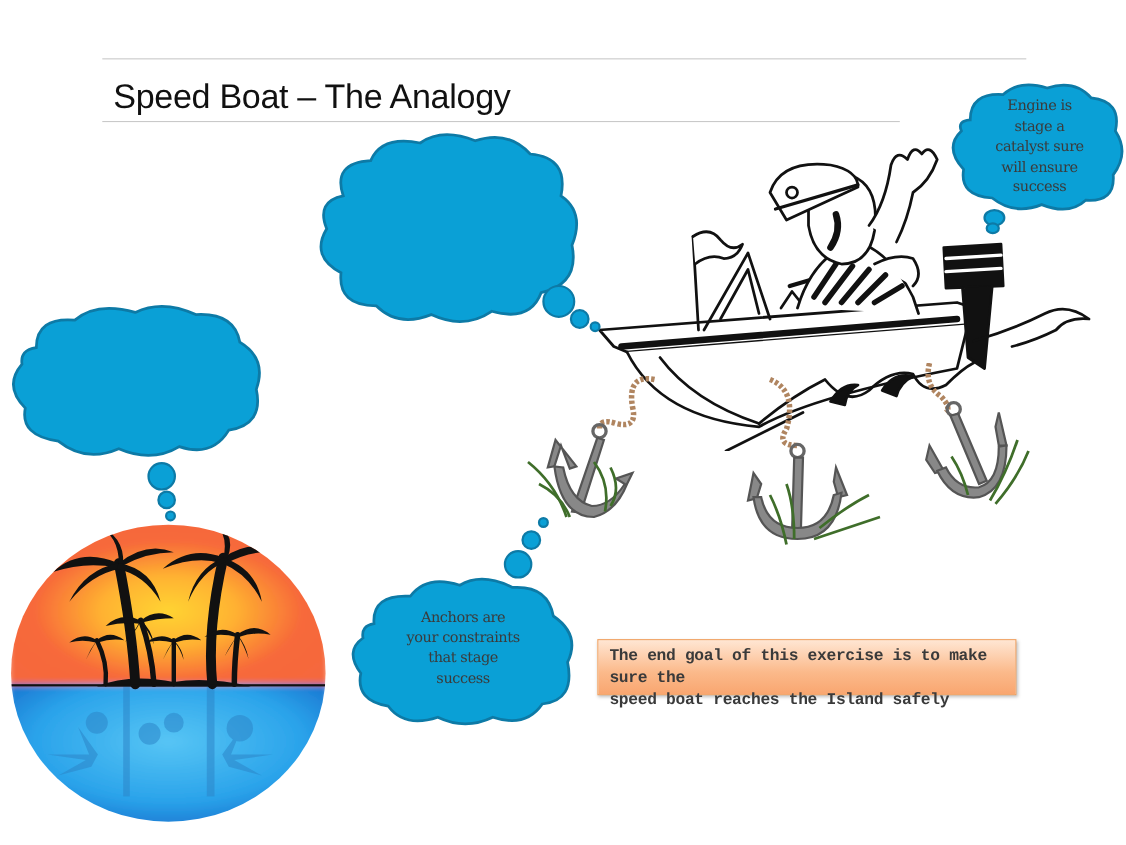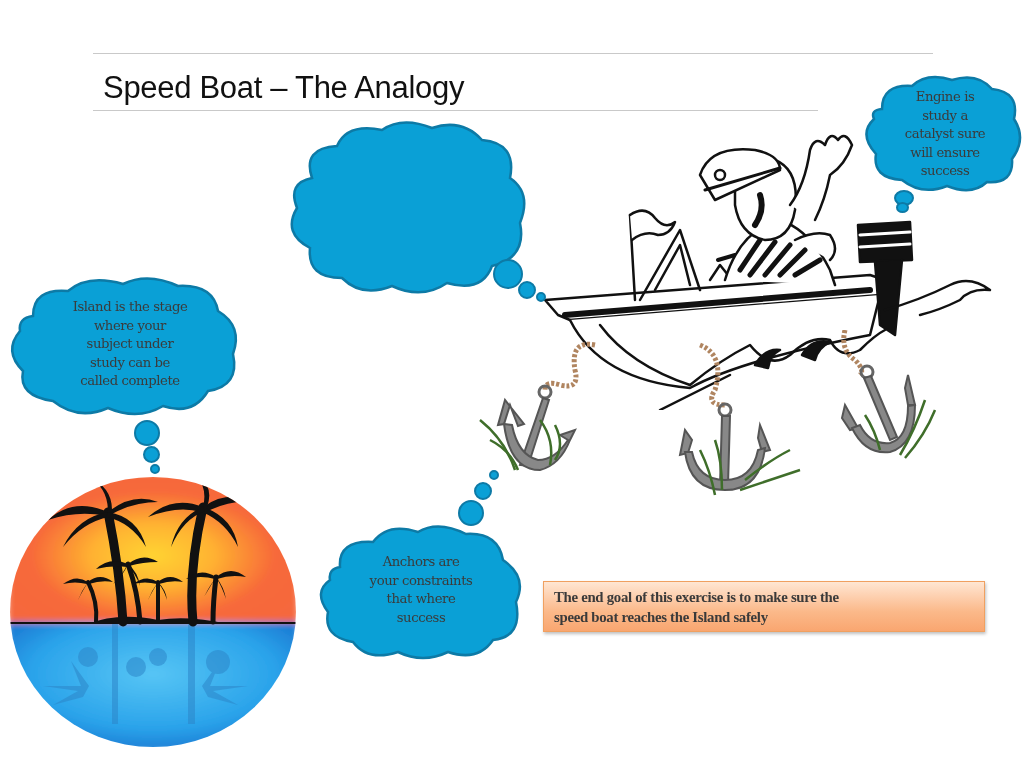--- a/index.html
+++ b/index.html
@@ -20,26 +20,26 @@
     position: absolute; text-align: center;
     font-family: "DejaVu Serif", serif;
     color: #3b3b3b; font-size: 13.2px; line-height: 18.5px;
     letter-spacing: -0.4px;
   }
   .bubble {
     position: absolute; border-radius: 50%;
     background: #0aa0d6; border: 2px solid #0d7aa6; box-sizing: border-box;
   }
   .goal-box {
-    position: absolute; left: 543px; top: 581px; width: 442px; height: 51px;
+    position: absolute; left: 543px; top: 581px; width: 381px; height: 51px;
     box-sizing: border-box; border: 1px solid #f0a060;
     background: linear-gradient(#ffe6d3, #fbb98a 60%, #f9a670);
     box-shadow: 1px 2px 3px rgba(0,0,0,0.25);
     padding: 5px 10px;
-    font-family: Liberation Serif, serif; font-weight: bold;
+    font-family: Liberation Mono, monospace; font-weight: bold;
     font-size: 14.8px; line-height: 20px; color: #3a3a3a; letter-spacing: -0.3px;
   }
   .illus { position: absolute; }
 </style>
 </head>
 <body>
 
 <div class="rule" style="left:93px; top:53px; width:840px;"></div>
 <div class="title">Speed Boat – The Analogy</div>
 <div class="rule" style="left:93px; top:110px; width:725px;"></div>
@@ -218,55 +218,48 @@
   </svg>
 </div>
 <div class="bubble" style="left:493px; top:259px; width:30px; height:30px;"></div>
 <div class="bubble" style="left:518px; top:281px; width:18px; height:18px;"></div>
 <div class="bubble" style="left:536px; top:292px; width:10px; height:10px;"></div>
 
 <div class="cloud" style="left:8px; top:276px; width:235px; height:140px;">
   <svg width="235" height="140" viewBox="0 0 235 140">
     <path d="M25 40 Q25 12 60 15 Q80 -2 115 8 Q140 -4 170 10 Q205 8 210 35 Q235 50 225 78 Q232 110 200 115 Q185 140 155 130 Q130 145 100 132 Q70 145 45 125 Q10 120 15 95 Q-5 75 12 55 Q10 42 25 40 Z" fill="#0aa0d6" stroke="#0d7aa6" stroke-width="2.5"></path>
   </svg>
-  <div class="cloud-text" style="left:22px; top:22px; width:200px;">
-    <div>Island is the stage</div>
-    <div>where your</div>
-    <div>subject under</div>
-    <div>study can be</div>
-    <div>called complete</div>
-  </div>
 </div>
 <div class="bubble" style="left:134px; top:420px; width:26px; height:26px;"></div>
 <div class="bubble" style="left:143px; top:446px; width:17px; height:17px;"></div>
 <div class="bubble" style="left:150px; top:464px; width:10px; height:10px;"></div>
 
 <div class="cloud" style="left:862px; top:74px; width:160px; height:118px;">
   <svg width="160" height="118" viewBox="0 0 160 118">
     <path d="M20 35 Q20 10 50 12 Q65 -2 90 6 Q115 -2 130 15 Q158 18 152 45 Q165 65 150 85 Q152 110 125 108 Q110 122 85 112 Q60 122 40 106 Q10 104 14 80 Q-4 60 12 45 Q8 36 20 35 Z" fill="#0aa0d6" stroke="#0d7aa6" stroke-width="2.5"></path>
   </svg>
   <div class="cloud-text" style="left:18px; top:14px; width:130px;">
     <div>Engine is</div>
-    <div>study a</div>
+    <div>stage a</div>
     <div>catalyst sure</div>
     <div>will ensure</div>
     <div>success</div>
   </div>
 </div>
 <div class="bubble" style="left:894px; top:190px; width:20px; height:16px;"></div>
 <div class="bubble" style="left:896px; top:202px; width:13px; height:11px;"></div>
 
 <div class="cloud" style="left:318px; top:522px; width:206px; height:140px;">
   <svg width="206" height="140" viewBox="0 0 206 140">
     <path d="M22 45 Q20 18 55 20 Q70 0 100 10 Q120 -2 148 12 Q180 10 185 38 Q210 55 198 80 Q205 115 175 118 Q160 140 130 130 Q105 142 80 130 Q50 140 35 120 Q5 115 10 90 Q-5 70 12 58 Q10 47 22 45 Z" fill="#0aa0d6" stroke="#0d7aa6" stroke-width="2.5"></path>
   </svg>
   <div class="cloud-text" style="left:18px; top:31px; width:170px;text-align:center;">
     <div>Anchors are</div>
     <div>your constraints</div>
-    <div>that where</div>
+    <div>that stage</div>
     <div>success</div>
   </div>
 </div>
 <div class="bubble" style="left:458px; top:500px; width:26px; height:26px;"></div>
 <div class="bubble" style="left:474px; top:482px; width:18px; height:18px;"></div>
 <div class="bubble" style="left:489px; top:470px; width:10px; height:10px;"></div>
 
 <div class="goal-box">
   <div>The end goal of this exercise is to make sure the</div>
   <div>speed boat reaches the Island safely</div>

